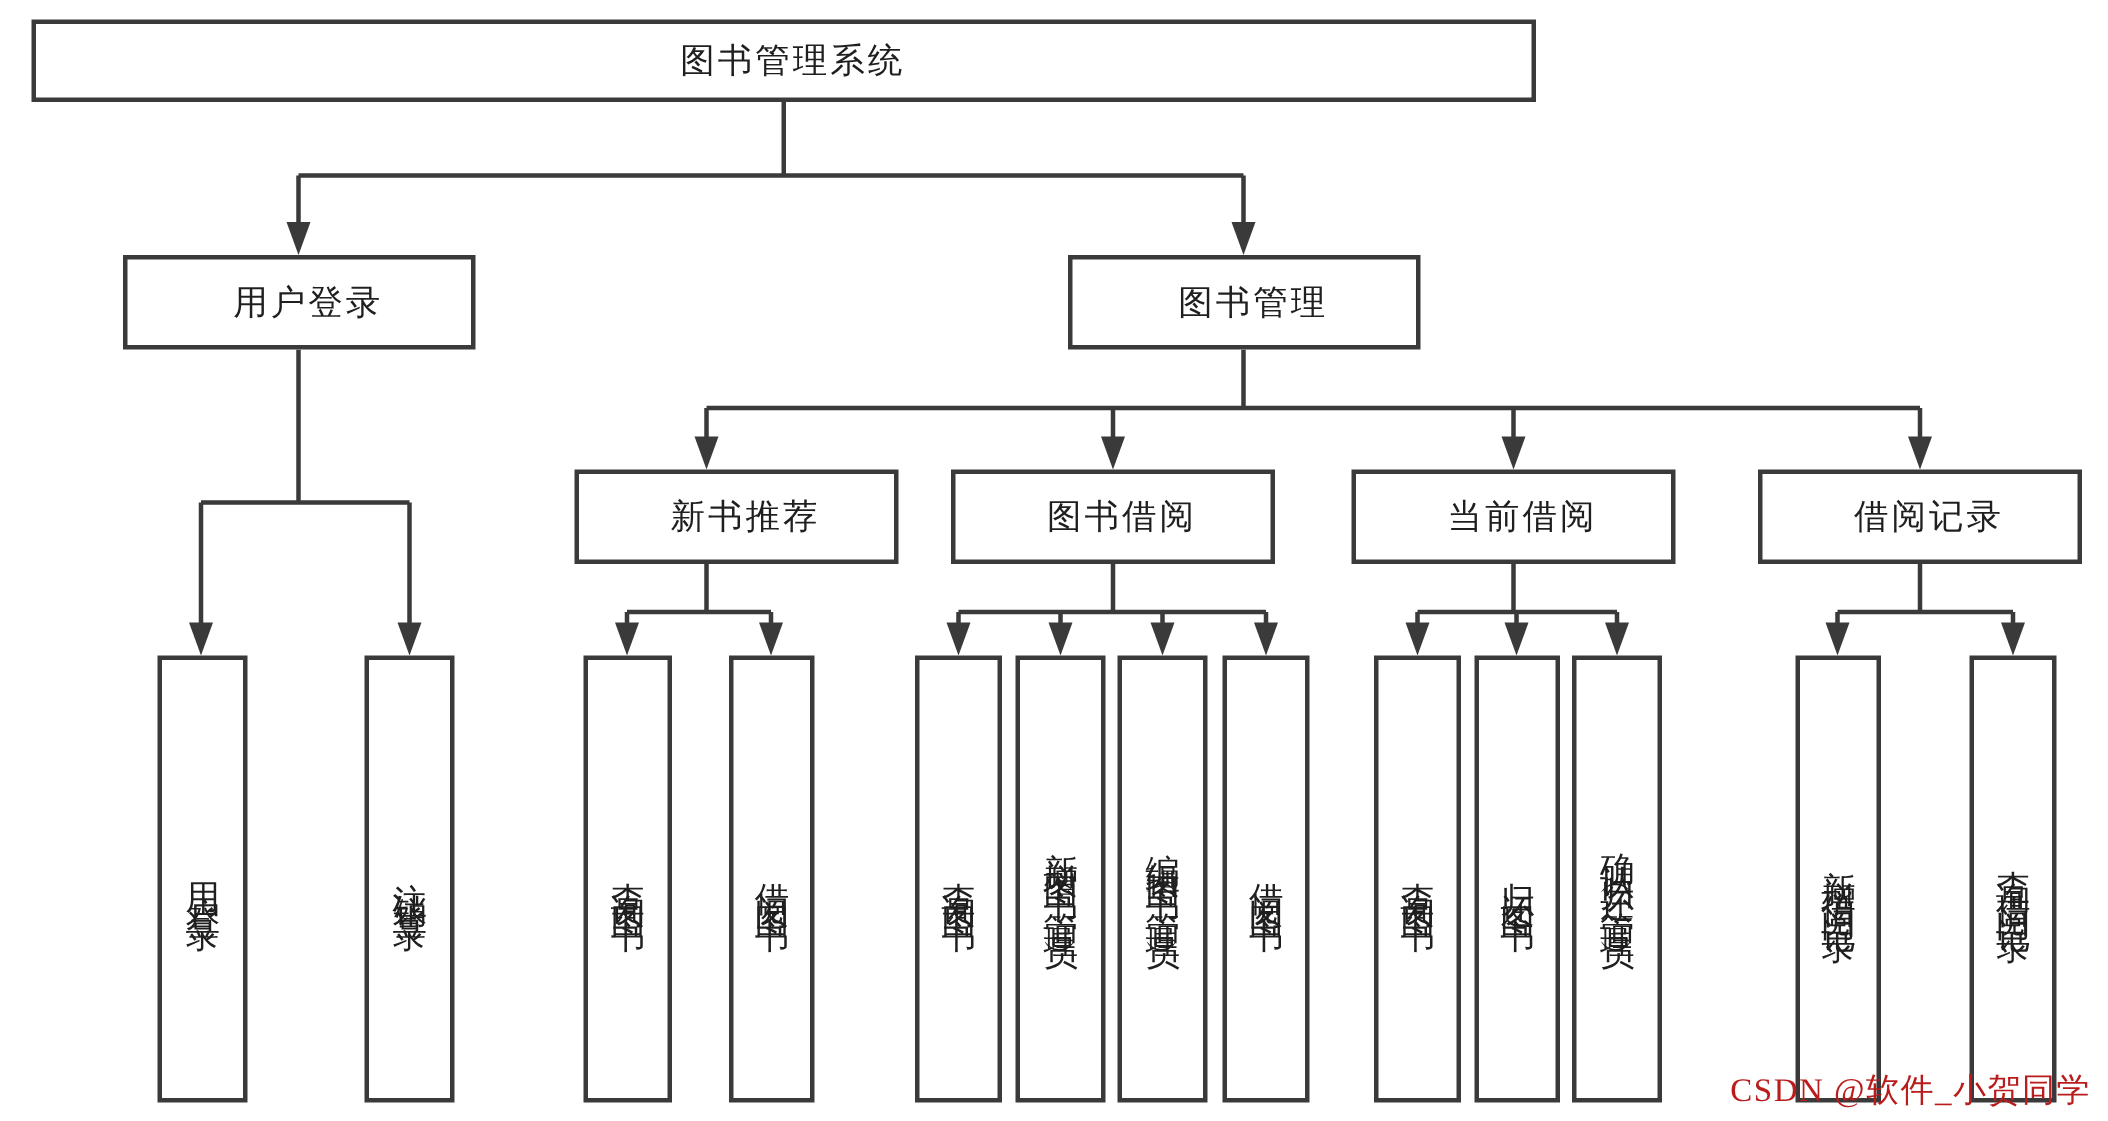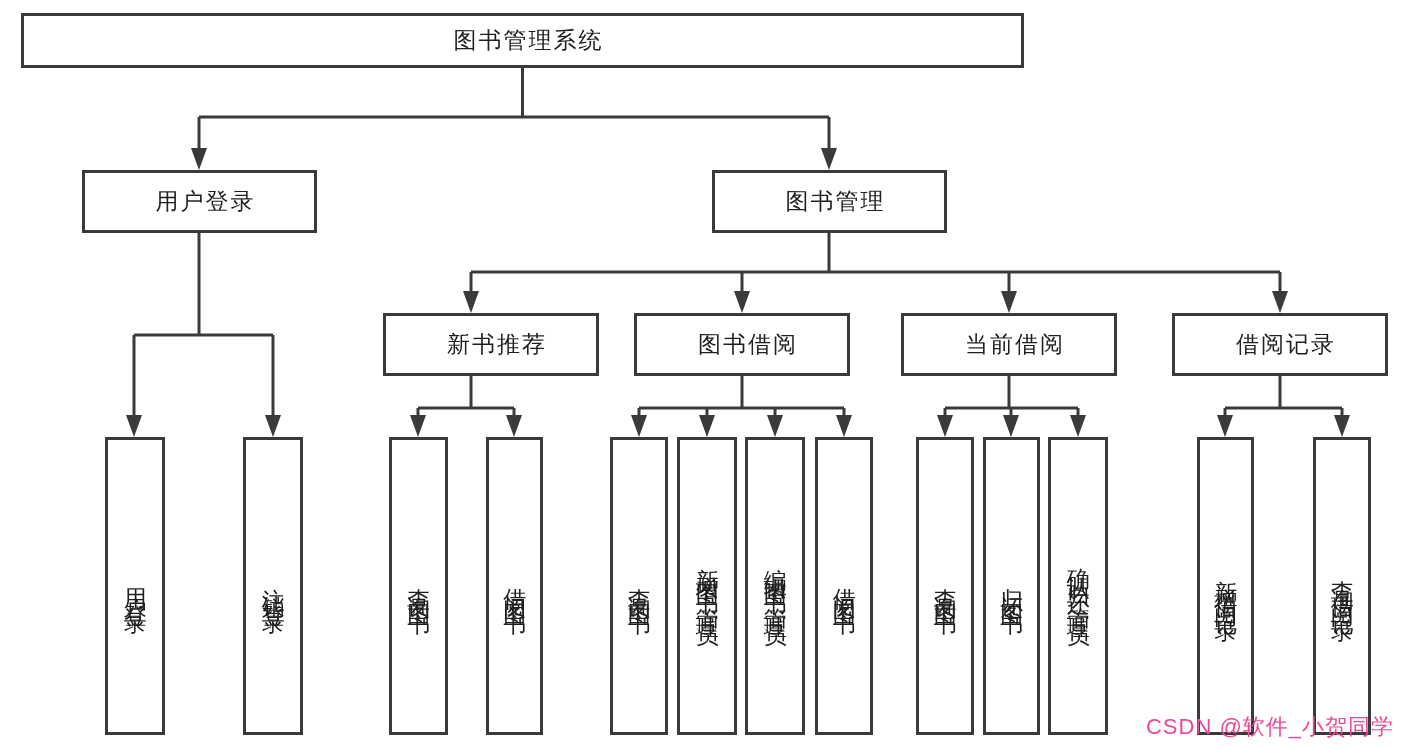--- a/index.html
+++ b/index.html
@@ -41,24 +41,25 @@
     writing-mode: vertical-rl;
     font-size: 23px;
     letter-spacing: 8px;
     line-height: 1.1;
   }
   .watermark {
     position: absolute;
     right: 11px;
     top: 712px;
     font-size: 22px;
-    color: #ec4899;
+    color: #b91c1c;
     letter-spacing: 1px;
     z-index: 5;
     white-space: nowrap;
+    font-family: Liberation Serif, serif;
   }
 </style>
 </head>
 <body>
 
 <div class="stage">
 
   <svg class="connectors" viewBox="0 0 1405 747" xmlns="http://www.w3.org/2000/svg">
     <g stroke="#3a3a3a" stroke-width="3" fill="none">
 

